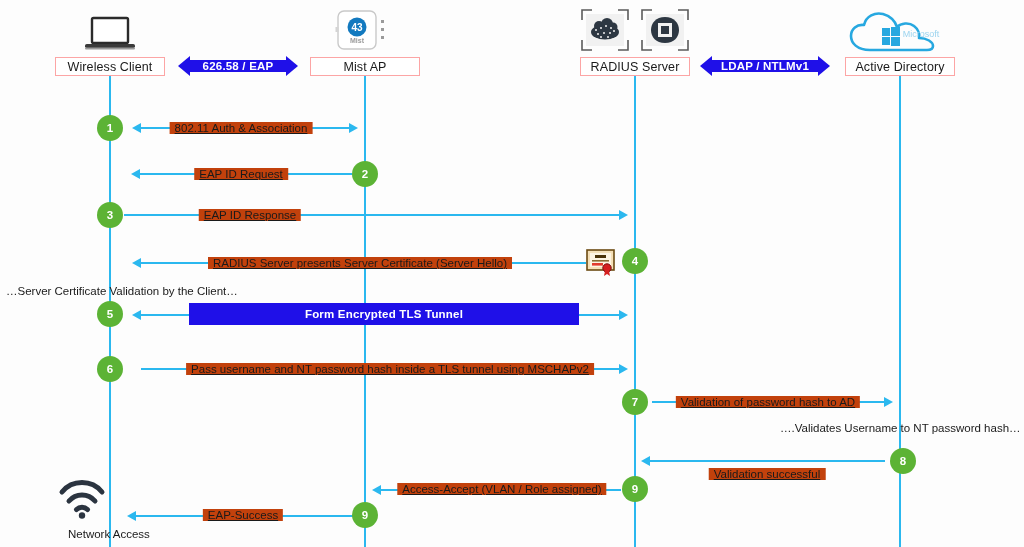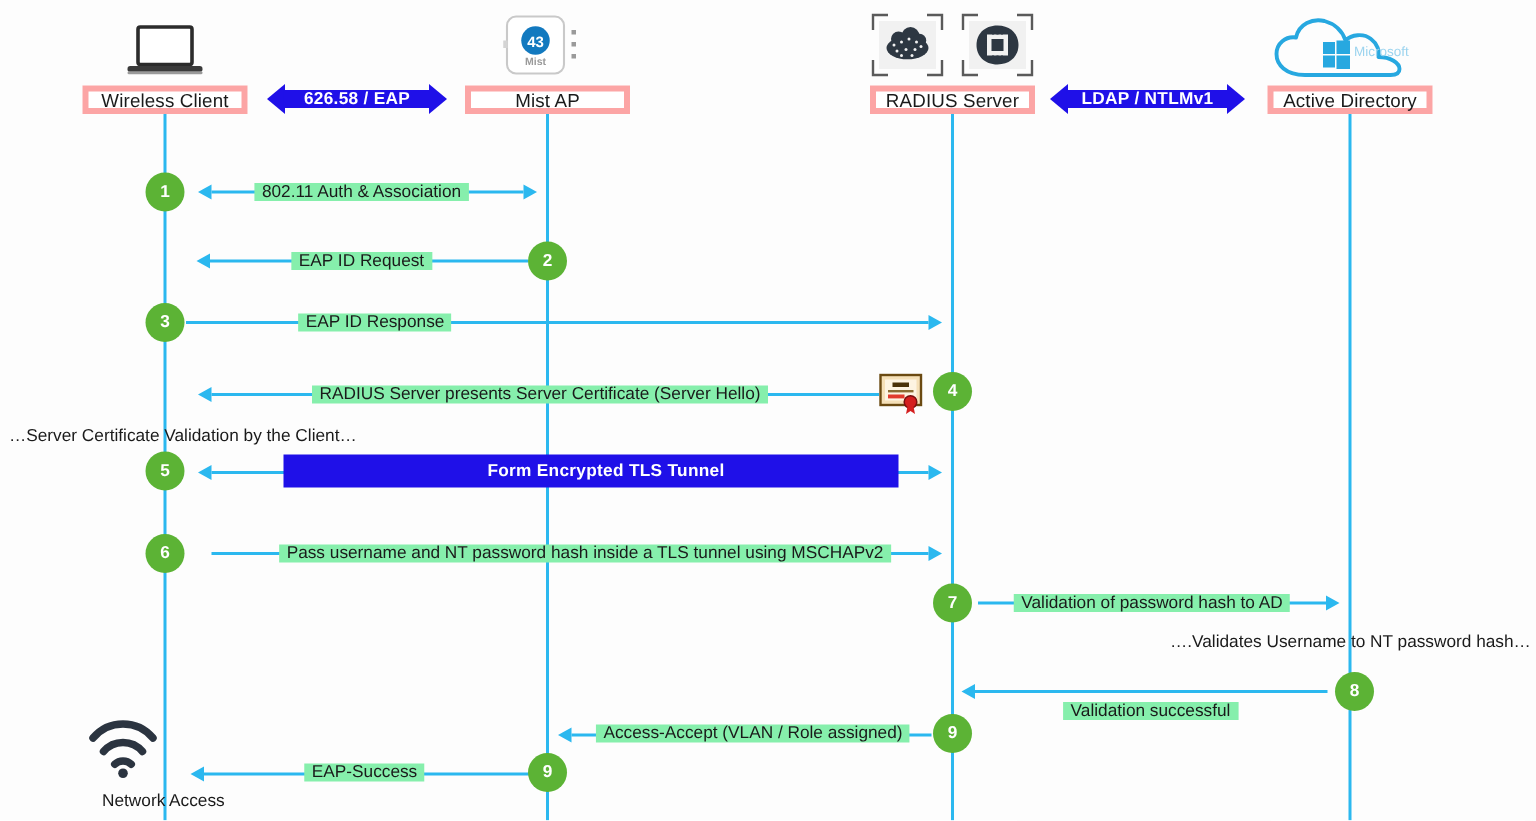--- a/index.html
+++ b/index.html
@@ -19,21 +19,21 @@
     position:absolute;
     width:2px;
     background:#2bb8ef;
     top:72px;
     height:475px;
   }
   
   .actor-box{
     position:absolute;
     height:19px;
-    border:4px solid #fca5a5;
+    border:1px solid #fca5a5;
     background:#ffffff;
     box-sizing:border-box;
     display:flex;
     align-items:center;
     justify-content:center;
     font-size:12.5px;
     color:#1a1a1a;
     letter-spacing:.1px;
     white-space:nowrap;
   }
@@ -83,26 +83,27 @@
   .arrowhead{
     position:absolute;
     width:0;height:0;
     border-top:5px solid transparent;
     border-bottom:5px solid transparent;
   }
   .arrowhead.right{border-left:9px solid #2bb8ef;}
   .arrowhead.left{border-right:9px solid #2bb8ef;}
   .msg-label{
     position:absolute;
-    background:#86efac;
+    background:#c2410c;
     padding:0 5px;
     font-size:11.5px;
     color:#1a1a1a;
     white-space:nowrap;
     transform:translate(-50%,-50%);
+    text-decoration:underline;
   }
   
   .step{
     position:absolute;
     width:26px;height:26px;
     border-radius:50%;
     background:#5cb335;
     color:#ffffff;
     font-size:11.5px;
     font-weight:bold;
@@ -293,21 +294,21 @@
       <path d="M19 23 L18 28 L21 26 L24 28 L23 23 Z" fill="#d41f1f"></path>
     </svg>
   </div>
   <div class="step" style="left:635px;top:261px;">4</div>
 
   <div class="note" style="left:6px;top:285px;">…Server Certificate Validation by the Client…</div>
 
   <div class="msg-line" style="left:141px;top:314px;width:478px;"></div>
   <div class="arrowhead left" style="left:132px;top:309.5px;"></div>
   <div class="arrowhead right" style="left:619px;top:309.5px;"></div>
-  <div class="tls-bar" style="left:189px;top:303px;width:390px;height:22px;padding-left:20px;">Form Encrypted TLS Tunnel</div>
+  <div class="tls-bar" style="left:189px;top:303px;width:390px;height:22px;">Form Encrypted TLS Tunnel</div>
   <div class="step" style="left:110px;top:314px;">5</div>
 
   <div class="msg-line" style="left:141px;top:368px;width:478px;"></div>
   <div class="arrowhead right" style="left:619px;top:363.5px;"></div>
   <div class="msg-label" style="left:390px;top:369px;text-align:center;">Pass username and NT password hash inside a TLS tunnel using MSCHAPv2</div>
   <div class="step" style="left:110px;top:369px;">6</div>
 
   <div class="msg-line" style="left:652px;top:401px;width:232px;"></div>
   <div class="arrowhead right" style="left:884px;top:396.5px;"></div>
   <div class="msg-label" style="left:768px;top:402px;">Validation of password hash to AD</div>

